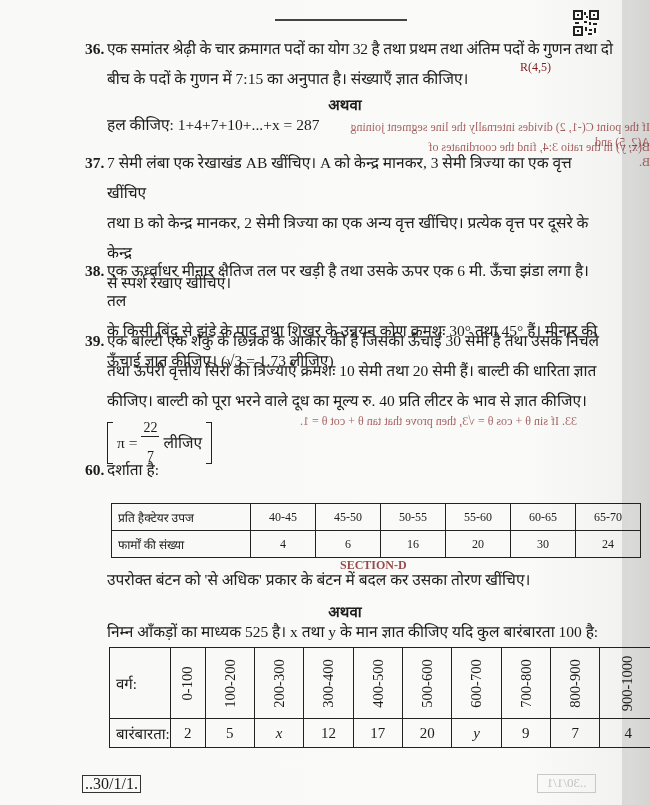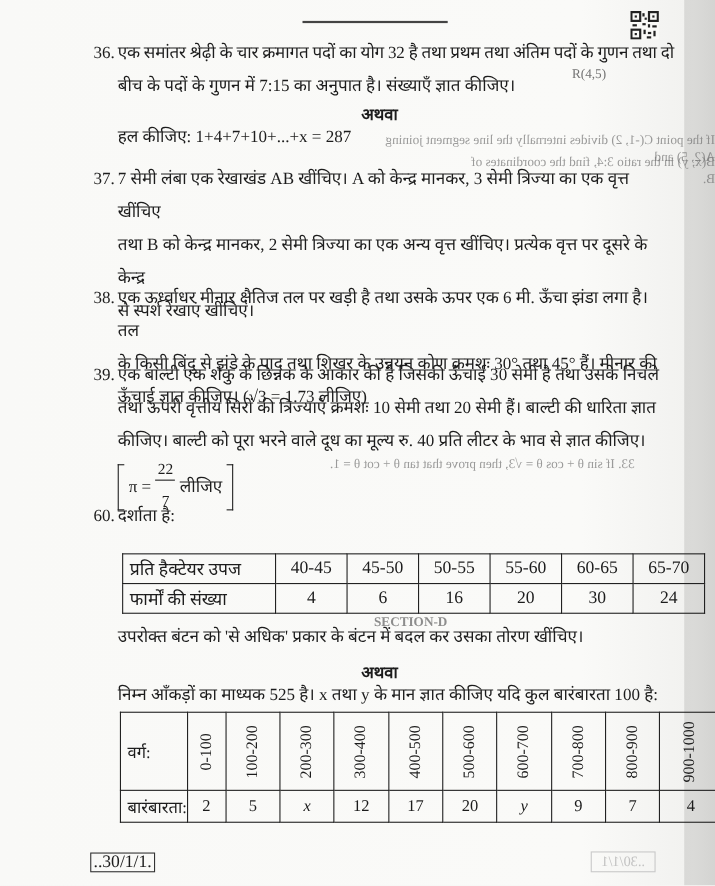--- a/index.html
+++ b/index.html
@@ -22,41 +22,41 @@
       background: #444;
     }
     .qr {
       position: absolute; left: 573px; top: 10px; width: 26px; height: 26px;
     }
     .q {
       position: absolute; left: 85px; width: 520px;
       font-size: 15.5px; line-height: 30px;
     }
     .qnum {
-      position: absolute; left: 0; top: 0; font-weight: normal; font-size: 15.5px; text-align: right;
+      position: absolute; left: 0; top: 0; font-weight: bold; font-size: 15.5px; text-align: right;
     }
     .qbody { margin-left: 22px; }
     .or {
       position: absolute; left: 0; width: 100%; text-align: center;
       font-weight: bold; font-size: 15px;
     }
     .math { font-style: normal; }
     .ital { font-style: italic; }
     .pi-box { display: inline-flex; align-items: center; margin-top: 4px; }
     .bracket {
       display: inline-block; width: 5px; height: 40px;
       border: 1.5px solid #222;
     }
     .bracket.l { border-right: none; }
     .bracket.r { border-left: none; }
     .frac { display: inline-flex; flex-direction: column; align-items: center; margin: 0 4px; line-height: 16px; font-size: 14px; gap: 12px; }
     .frac .num { border-bottom: 1px solid #222; padding: 0 2px; }
     table.t1 {
       position: absolute; left: 111px; top: 503px; border-collapse: collapse;
-      font-size: 16px;
+      font-size: 12px;
     }
     table.t1 td {
       border: 1.5px solid #222; height: 26px; text-align: center; padding: 0 4px;
     }
     table.t1 td.hd { text-align: left; width: 128px; padding-left: 6px; }
     table.t1 td.c { width: 56px; }
     table.t2 {
       position: absolute; left: 109px; top: 647px; border-collapse: collapse;
       font-size: 15px;
     }
@@ -75,21 +75,21 @@
     }
     .footer-page {
       position: absolute; left: 325px; top: 775px; font-size: 10px; margin-top: 32px;
     }
     .footer-ghost {
       position: absolute; left: 537px; top: 774px; width: 57px; height: 17px;
       border: 1px solid #c9c9c9; color: #c2c2c2; font-size: 13px; text-align: center;
       transform: scaleX(-1);
     }
     .ghost {
-      position: absolute; color: #737373; font-size: 12px; font-family: "Liberation Serif", serif;
+      position: absolute; color: #7f1d1d; font-size: 12px; font-family: "Liberation Serif", serif;
     }
   </style>
 </head>
 <body>
 
 <div class="page"></div>
 <div class="edge"></div>
 
 <div class="ghost" style="left:520px;top:60px;">R(4,5)</div>
 <div class="ghost" style="left:330px;top:120px;transform:scaleX(-1);opacity:.7">If the point C(-1, 2) divides internally the line segment joining A(2, 5) and</div>

